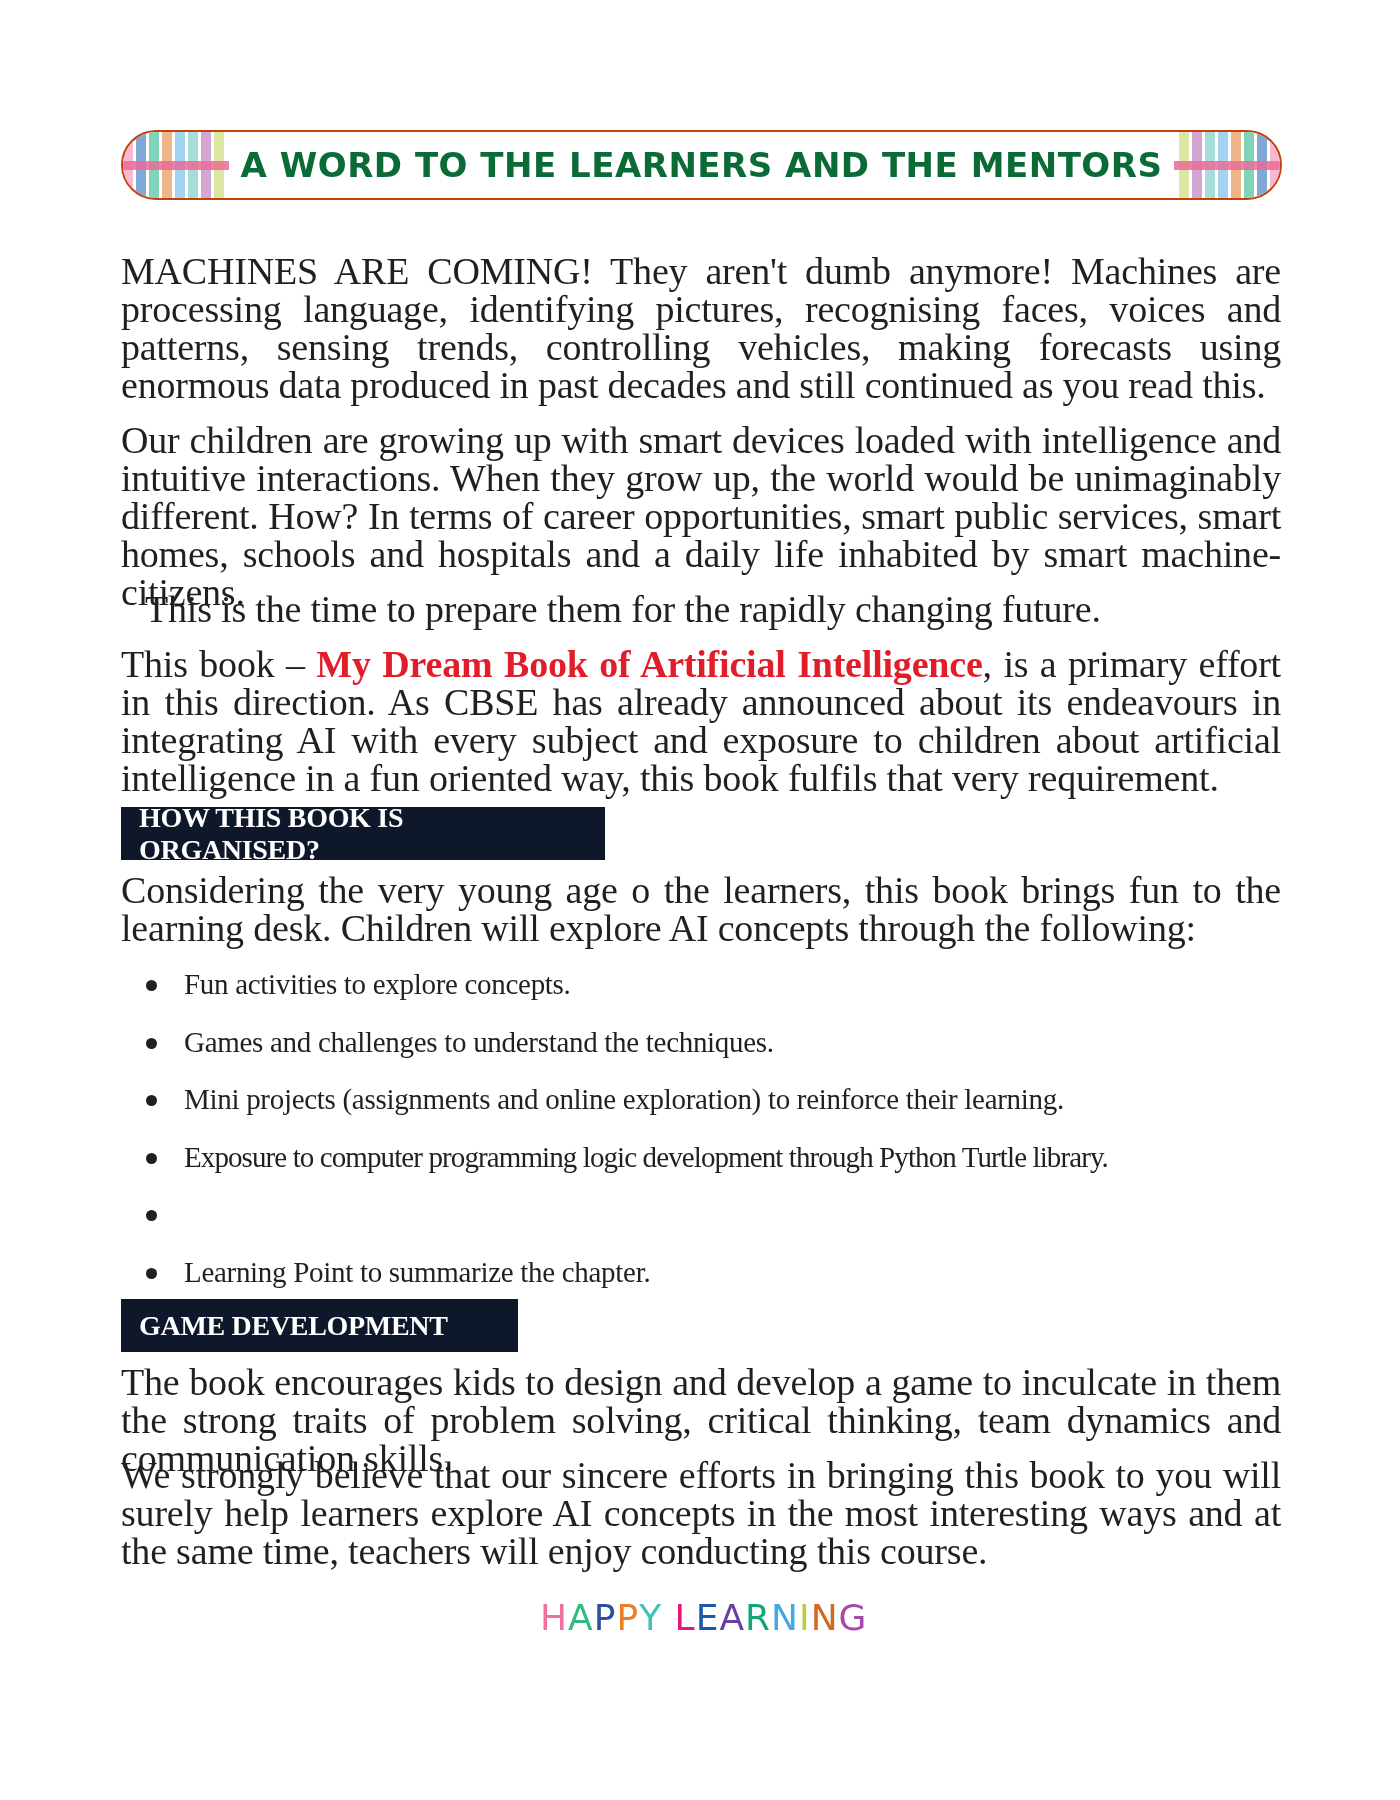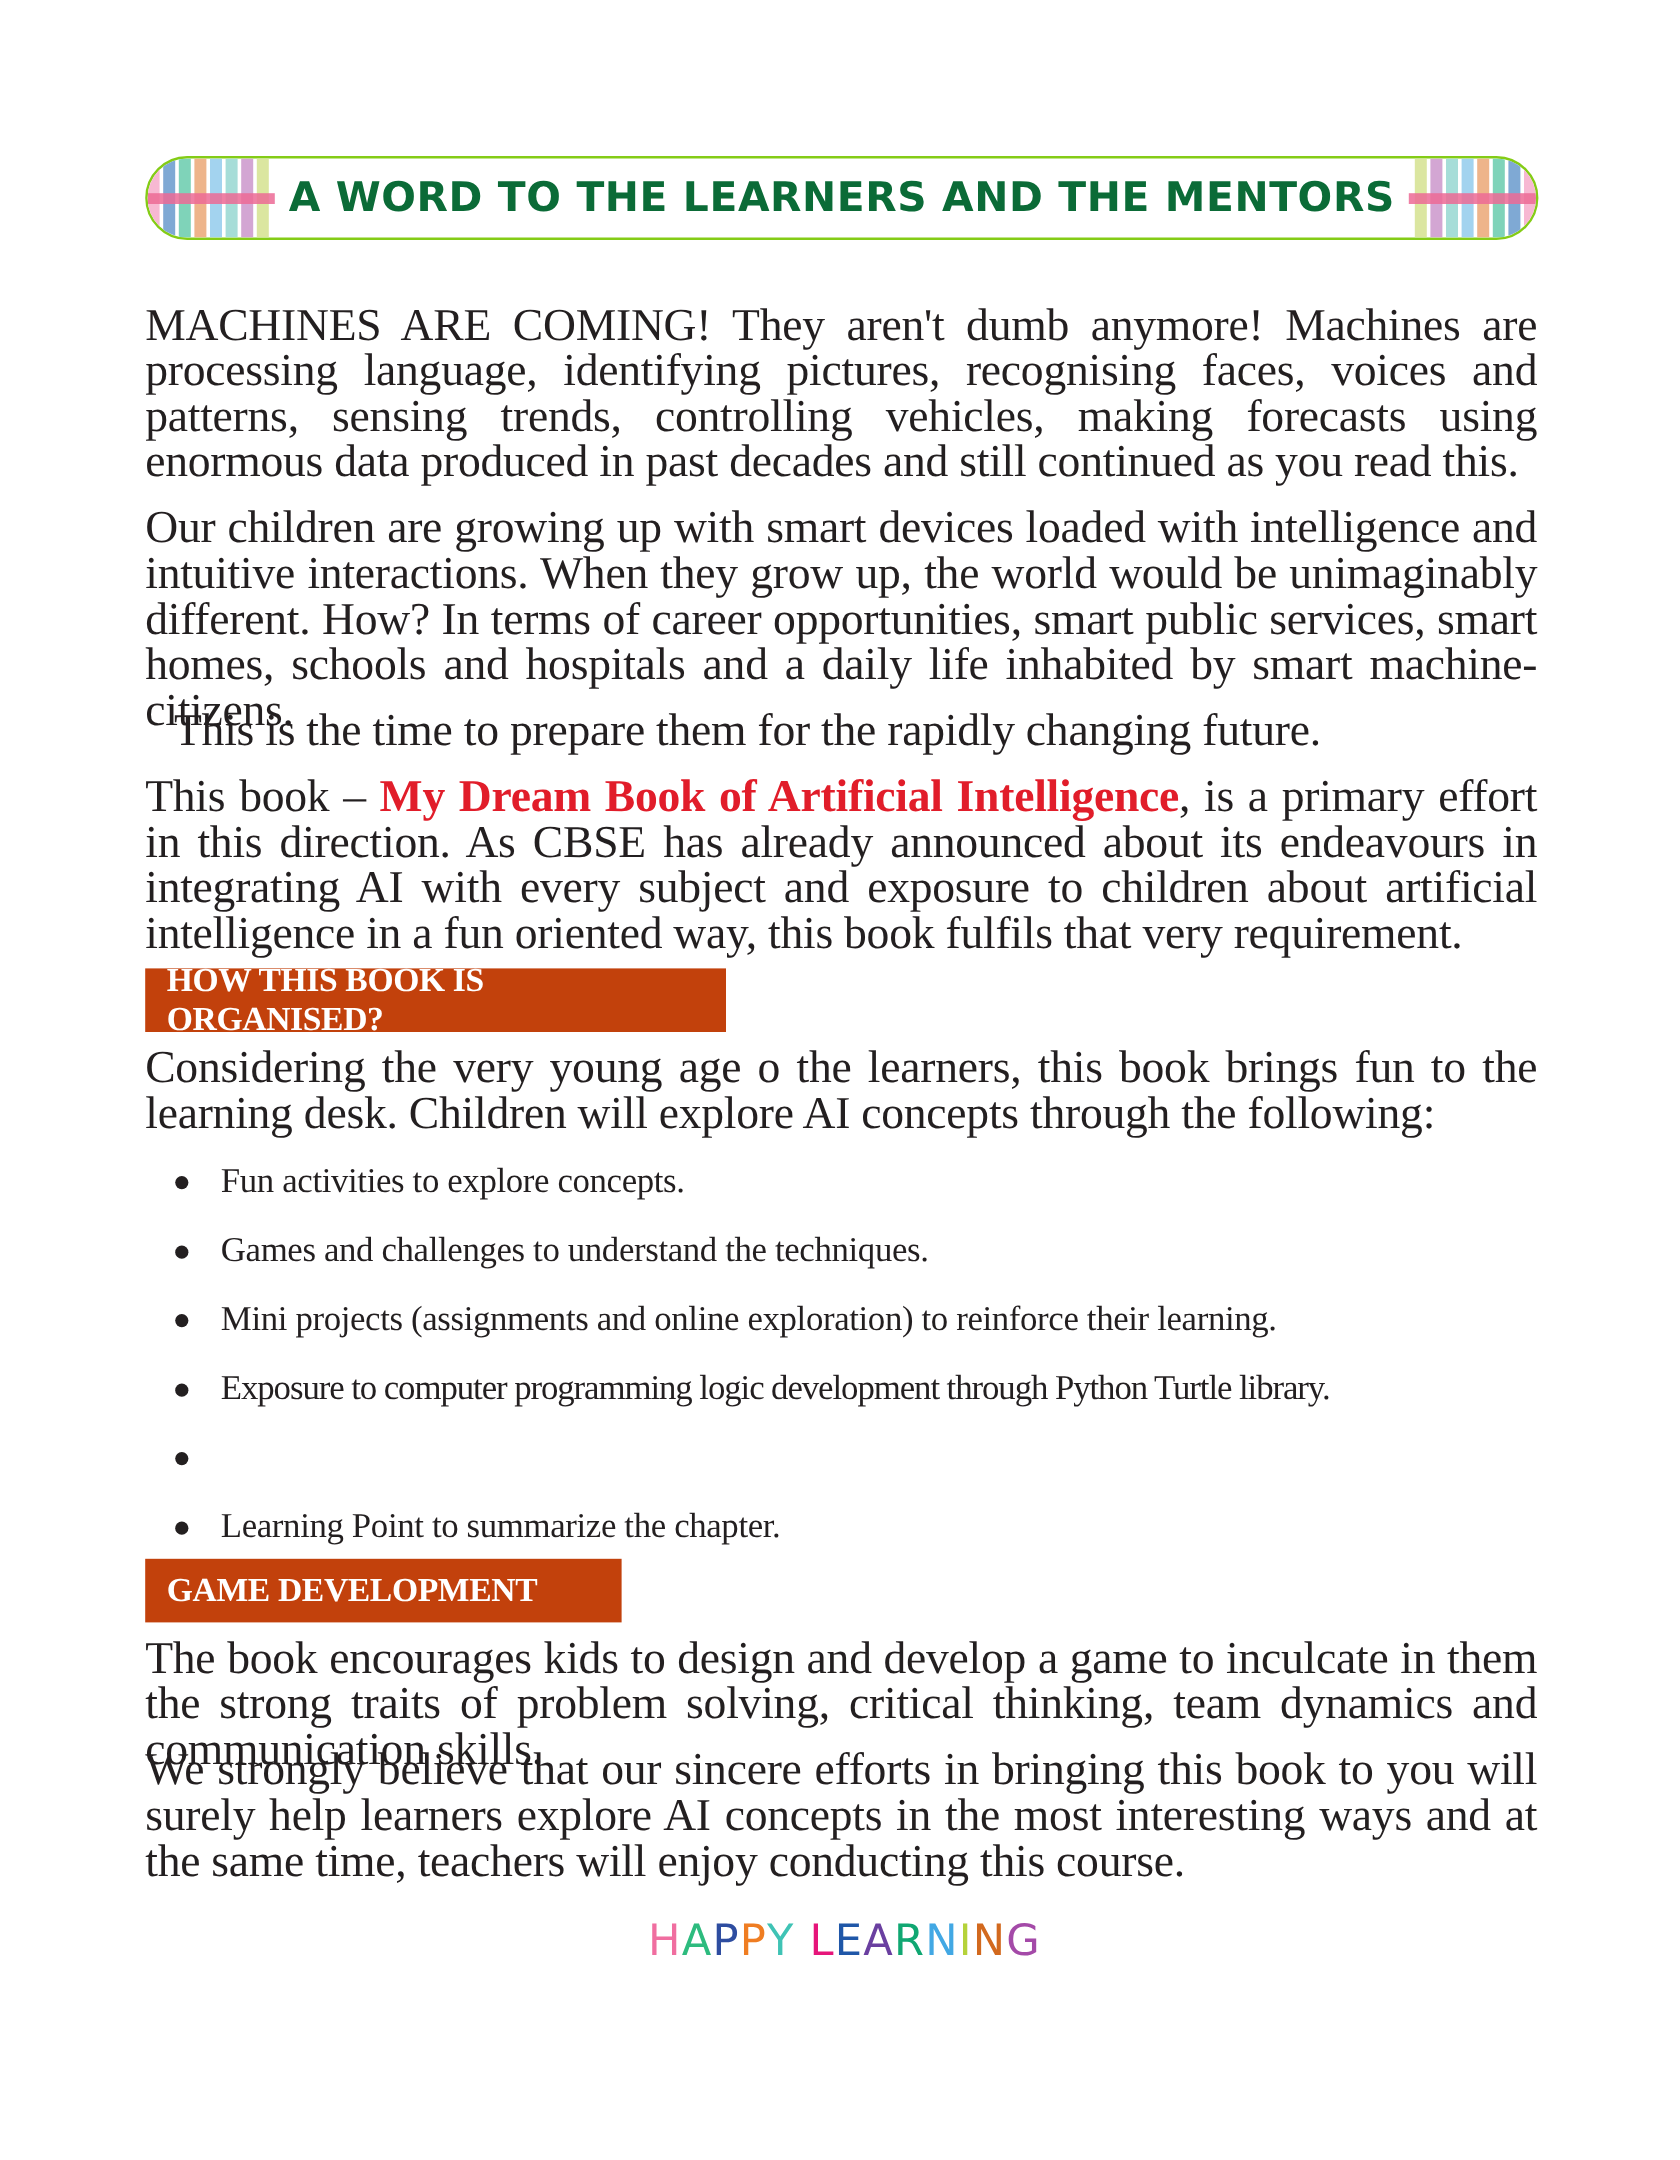--- a/index.html
+++ b/index.html
@@ -1,39 +1,39 @@
 <!DOCTYPE html>
 <html><head>
 <meta charset="utf-8">
 <style>
   html, body { margin:0; padding:0; background:#ffffff; }
   body { width:1400px; height:1800px; position:relative; overflow:hidden;
          font-family:"Liberation Serif", "DejaVu Serif", serif; color:#231f20; }
 
   
   .banner { position:absolute; left:121px; top:130px; width:1161px; height:70px;
-            border:2px solid #84cc16; border-radius:36px; box-sizing:border-box;
+            border:2px solid #c2410c; border-radius:36px; box-sizing:border-box;
             background:#ffffff; overflow:hidden; }
   .cap { position:absolute; top:0; height:100%; width:106px; display:flex; }
   .cap.left { left:0; }
   .cap.right { right:0; flex-direction:row-reverse; }
   .cap .stripe { flex:0 0 10px; margin-right:3px; height:100%; }
   .cap.right .stripe { margin-right:0; margin-left:3px; }
   .cap .band { position:absolute; left:0; right:0; top:29px; height:9px; background:#ec6a95; opacity:0.85; }
   .banner-title { position:absolute; left:120px; right:120px; top:0; height:100%;
                   display:flex; align-items:center; justify-content:center;
                   font-family:"DejaVu Sans", "Liberation Sans", sans-serif; font-weight:bold;
                   font-size:34px; color:#0b6b37; letter-spacing:0.5px; white-space:nowrap; }
 
   
   .p { position:absolute; left:121px; width:1160px; font-size:38px; line-height:38px;
        text-align:justify; letter-spacing:-0.2px; margin:0; }
   .p .hl { color:#e11d2a; font-weight:bold; }
 
-  .section-head { position:absolute; left:121px; height:53px; background:#c2410c; color:#ffffff;
+  .section-head { position:absolute; left:121px; height:53px; background:#0f172a; color:#ffffff;
                   font-family:"Liberation Serif", serif; font-weight:bold; font-size:28px;
                   display:flex; align-items:center; padding:0 18px; box-sizing:border-box;
                   letter-spacing:-0.3px; }
 
   .bullets { position:absolute; left:104px; top:965px; width:1160px; margin:0; padding:0; list-style:none; }
   .bullets li { position:relative; height:57.5px; line-height:38px; font-size:29px; letter-spacing:-0.3px; }
   .bullets .dot { position:absolute; left:42px; top:15px; width:11px; height:11px; border-radius:50%; background:#231f20; }
   .bullets .btxt { position:absolute; left:80px; top:0; white-space:nowrap; }
 
   .happy { position:absolute; left:540px; top:1597px; width:320px; text-align:center;

